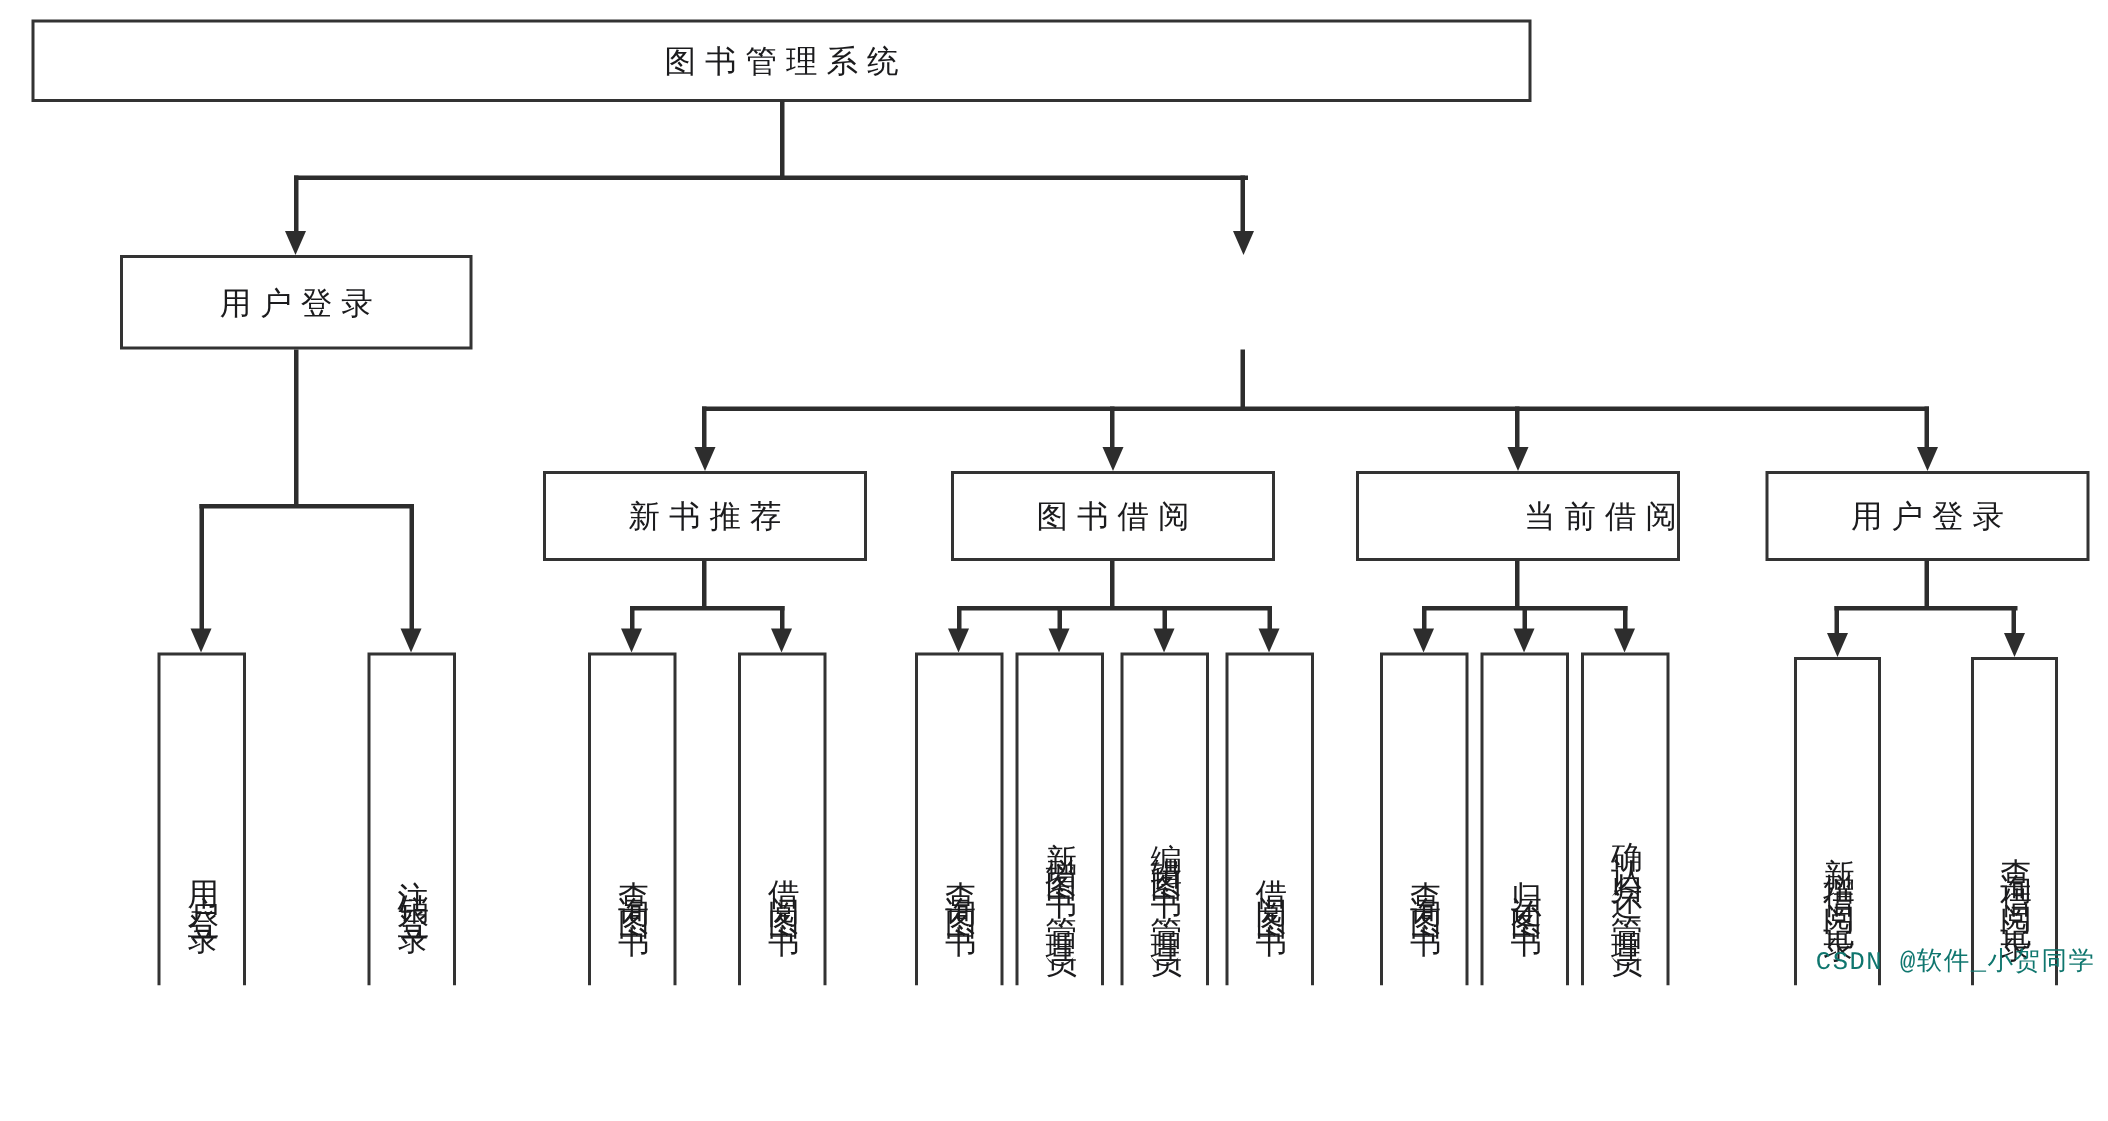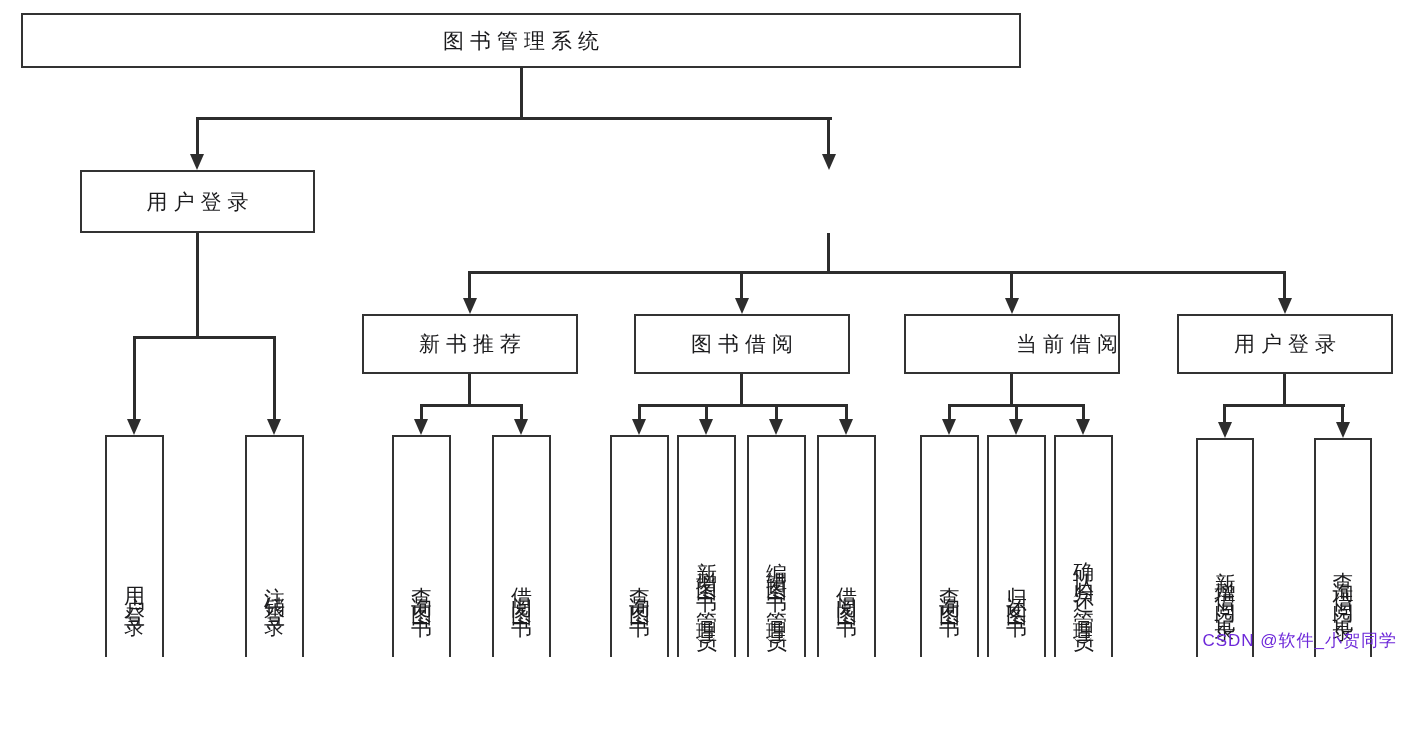--- a/index.html
+++ b/index.html
@@ -18,22 +18,22 @@
     font-size:21px;letter-spacing:10px;margin-bottom:-10px;line-height:1.15;
     white-space:nowrap;
   }
   .line{position:absolute;background:#2d2d2d;}
   .arrow{
     position:absolute;width:0;height:0;
     border-left:7px solid transparent;border-right:7px solid transparent;
     border-top:16px solid #2d2d2d;
   }
   .watermark{
-    position:absolute;right:8px;bottom:5px;color:#6d28d9;
-    font-size:17px;letter-spacing:1px;white-space:nowrap;
+    position:absolute;right:8px;bottom:5px;color:#0f766e;
+    font-size:17px;letter-spacing:1px;white-space:nowrap;font-family:Liberation Mono, monospace;
   }
 </style>
 </head>
 <body>
 
 <div id="canvas">
 
   <div class="box" style="left:21px;top:13px;width:1000px;height:55px;">
     <span class="hlabel">图书管理系统</span>
   </div>

